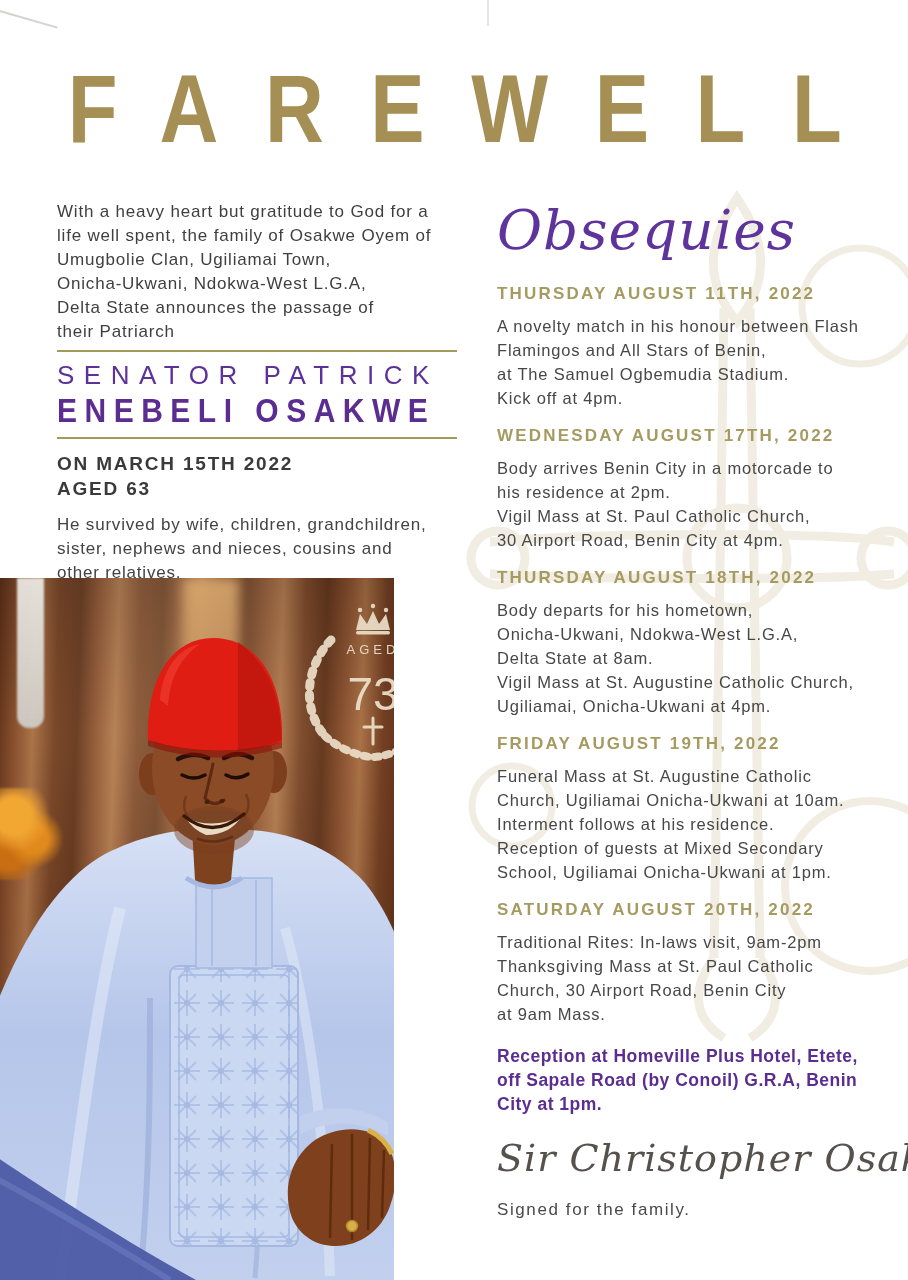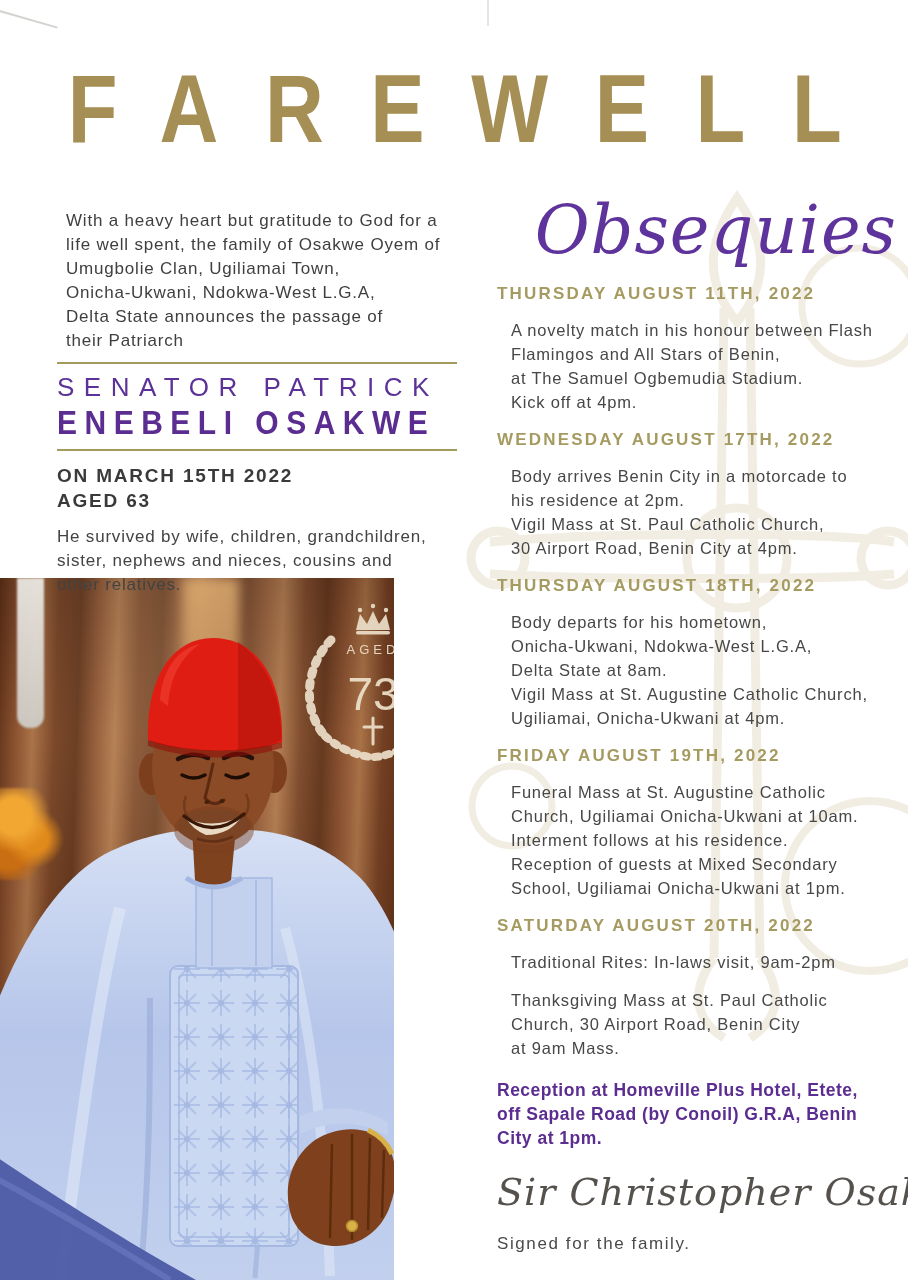--- a/index.html
+++ b/index.html
@@ -18,21 +18,21 @@
     position:absolute;top:54px;left:0;right:0;margin:0;text-align:center;
     font-size:84px;font-weight:bold;color:#a68f55;letter-spacing:48px;margin-right:-48px;
     transform:scale(.97,1.14);transform-origin:center top;white-space:nowrap;
   }
 
   
   .watermark{position:absolute;left:452px;top:186px;width:456px;height:910px;z-index:0;pointer-events:none;}
 
   
   .col-left{position:absolute;left:57px;top:200px;width:430px;z-index:2;}
-  .intro{margin:9px;font-size:17px;line-height:24px;letter-spacing:.8px;color:#3f3f3f;white-space:pre-line;}
+  .intro{margin:0;font-size:17px;line-height:24px;letter-spacing:.8px;color:#3f3f3f;white-space:pre-line;}
   .rule{border:none;border-top:2px solid #a39a5d;margin:0;width:400px;}
   .rule-top{margin-top:6px;}
   .rule-bottom{margin-top:10px;}
   .name1{margin-top:8px;font-size:26px;letter-spacing:9.5px;color:#5c3299;font-weight:400;white-space:nowrap;}
   .name2{margin-top:2px;font-size:30px;letter-spacing:7.5px;color:#5b2d91;font-weight:bold;white-space:nowrap;
     transform:scaleY(1.08);transform-origin:left top;}
   .date-block{margin-top:12px;font-size:19px;line-height:25px;font-weight:bold;letter-spacing:1.8px;color:#3a3a3a;}
   .survived{margin:12px 0 0 0;font-size:17px;line-height:24px;letter-spacing:.8px;color:#434343;white-space:pre-line;}
 
   
@@ -52,24 +52,24 @@
       radial-gradient(circle at 35% 30%, #f2a733 0 22%, rgba(242,167,51,0) 45%),
       radial-gradient(circle at 62% 55%, #e08a1c 0 20%, rgba(224,138,28,0) 42%),
       radial-gradient(circle at 28% 68%, #c96e12 0 22%, rgba(201,110,18,0) 44%);
     filter:blur(1px);}
   .man-svg{position:absolute;left:0;top:0;width:455px;height:702px;}
 
   
   .col-right{position:absolute;left:497px;top:200px;width:400px;z-index:2;}
   .obsequies-title{
     font-family:"DejaVu Serif","Liberation Serif",serif;font-style:italic;
-    font-size:67px;line-height:60px;color:#5e339c;margin:0 0 24px 0;letter-spacing:1px;text-align:right;
+    font-size:55px;line-height:60px;color:#5e339c;margin:0 0 24px 0;letter-spacing:1px;
   }
   .event-date{margin:16px 0 10px 0;font-size:17px;font-weight:bold;letter-spacing:2.2px;color:#a59a60;}
-  .event-details{margin:14px;font-size:16.5px;line-height:24px;letter-spacing:.8px;color:#474747;white-space:pre-line;}
+  .event-details{margin:0;font-size:16.5px;line-height:24px;letter-spacing:.8px;color:#474747;white-space:pre-line;}
   .reception{margin:18px 0 0 0;font-size:17.5px;line-height:24px;letter-spacing:.5px;
     font-weight:bold;color:#5b2d91;white-space:pre-line;}
   .signature{
     margin-top:20px;font-family:"DejaVu Serif","Liberation Serif",serif;font-style:italic;
     font-size:38px;color:#55514d;letter-spacing:1px;white-space:nowrap;
   }
   .signed{margin:20px 0 0 0;font-size:17px;letter-spacing:1.6px;color:#4a4a4a;}
 </style>
 </head>
 <body>

